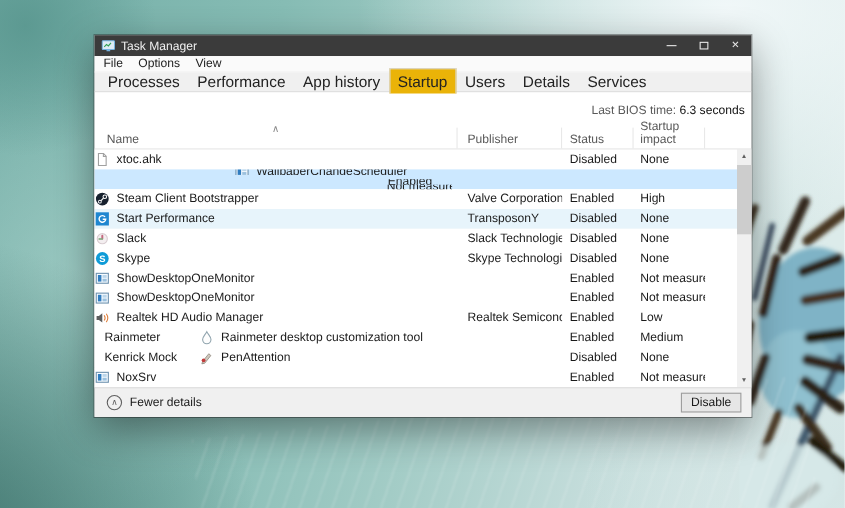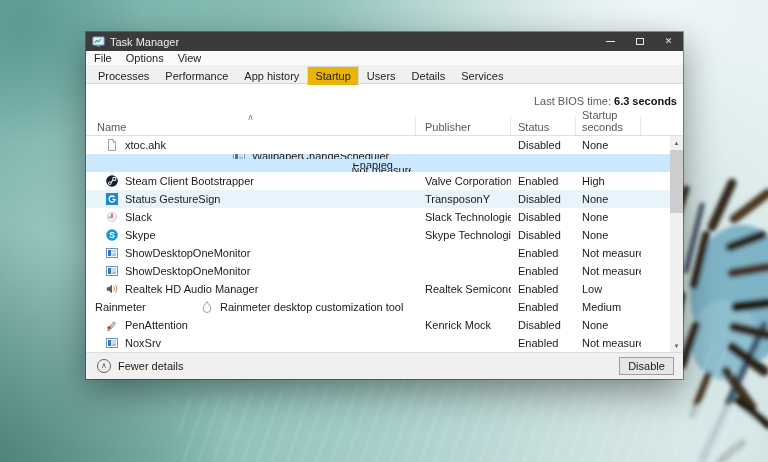--- a/index.html
+++ b/index.html
@@ -37,42 +37,42 @@
   .winbtn { width:29px; height:100%; display:flex; align-items:center; justify-content:center; color:#eee; cursor:default; }
   .glyph-min { width:9px; height:1px; background:#e8e8e8; display:block; }
   .glyph-max { width:8px; height:7px; border:1px solid #e8e8e8; display:block; }
   .glyph-close { font-size:9px; line-height:1; color:#e8e8e8; }
 
   .menubar { height:15px; background:#fafafa; display:flex; align-items:center; padding-left:1px; border-bottom:1px solid #f0f0f0; }
   .menu-item { padding:0 7px; font-size:11px; color:#222; line-height:15px; }
 
   .tabbar { height:18px; background:#f0f0f0; display:flex; align-items:flex-end; padding-left:4px; position:relative; }
   .tabbar::after { content:""; position:absolute; left:0; right:0; bottom:0; height:1px; background:#d9d9d9; }
-  .tab { position:relative; padding:2px 7px 2px; font-size:11px; color:#222; border:1px solid transparent; border-bottom:none; z-index:1; }
+  .tab { position:relative; padding:2px 7px 2px; font-size:14px; color:#222; border:1px solid transparent; border-bottom:none; z-index:1; }
   .tab.active { background:#eab308; border-color:#d9d9d9; z-index:2; padding-top:3px; margin-bottom:-1px; padding-bottom:3px; }
 
   
   .content { position:absolute; top:52px; bottom:27px; left:0; right:0; background:#fff; }
   .bios-line { position:absolute; top:11px; right:6px; font-size:11px; color:#5a5a5a; }
-  .bios-line b { color:#111; font-weight:bold; margin-left:3px;margin-top:43px; }
+  .bios-line b { color:#111; font-weight:normal; margin-left:3px;margin-top:43px; }
 
   .thead { position:absolute; top:32px; left:0; right:0; height:20px; border-bottom:1px solid #e0e0e0; display:flex; color:#595959; }
   .hcell { position:relative; display:flex; align-items:flex-end; padding-bottom:2px; border-right:1px solid #e8e8e8; }
   .col-name   { width:330px; padding-left:11px; }
   .col-pub    { width:95px;  padding-left:9px; }
   .col-status { width:65px;  padding-left:7px; }
   .col-impact { width:65px;  padding-left:6px; }
   .sort-caret { position:absolute; top:-3px; left:50%; transform:translateX(-50%); font-size:9px; color:#8a8a8a; line-height:1; }
 
   .tbody { position:absolute; top:52px; bottom:0; left:0; right:13px; }
   .row { height:18px; display:flex; align-items:center; background:#fff; }
   .row.selected { background:#cce8ff;flex-direction:column; }
   .row.soft { background:#e7f4fb; }
   .rcell { display:flex; align-items:center; height:100%; overflow:hidden; white-space:nowrap; }
-  .rcell.col-name { padding-left:19px; gap:6px; }
+  .rcell.col-name { padding-left:0; gap:6px; }
   .row-icon { width:14px; height:14px; flex:0 0 auto; display:inline-flex; }
   .row-icon svg { width:14px; height:14px; }
 
   .scrollbar { position:absolute; top:52px; bottom:0; right:0; width:13px; background:#f0f0f0; }
   .sb-arrow { position:absolute; left:0; width:13px; height:13px; display:flex; align-items:center; justify-content:center; font-size:6px; color:#606060; }
   .sb-up { top:0; } .sb-down { bottom:0; }
   .sb-thumb { position:absolute; left:0; top:14px; width:13px; height:63px; background:#cdcdcd; }
 
   
   .footer { position:absolute; left:0; right:0; bottom:0; height:27px; background:#f0f0f0; border-top:1px solid #dcdcdc; display:flex; align-items:center; padding:0 9px 0 11px; }
@@ -164,21 +164,21 @@
           <span class="sort-caret">∧</span>
           <span>Name</span>
         </div>
         <div class="hcell col-pub">
             <span>Publisher</span>
           </div>
         <div class="hcell col-status">
             <span>Status</span>
           </div>
         <div class="hcell col-impact">
-            <span>Startup seconds</span>
+            <span>Startup impact</span>
           </div>
       </div>
 
       <div class="tbody">
           <div class="row">
     <span class="rcell col-name">
       <span class="row-icon">
                 <svg viewBox="0 0 14 14">
                   <path d="M3.5 1.5h4.6l2.4 2.6v8.4h-7z" fill="#fff" stroke="#a0a0a0"></path>
                   <path d="M8 1.5v2.8h2.6" fill="none" stroke="#a0a0a0"></path>
@@ -225,21 +225,21 @@
     <span class="rcell col-impact">High</span>
   </div>
           <div class="row soft">
     <span class="rcell col-name">
       <span class="row-icon">
                 <svg viewBox="0 0 14 14">
                   <rect x="1" y="1" width="12" height="12" fill="#1f86d0"></rect>
                   <path d="M9.5 5.2A3 3 0 1 0 10.1 7.3H7.4" fill="none" stroke="#fff" stroke-width="1.3"></path>
                 </svg>
               </span>
-      <span>Status GestureSign</span>
+      <span>Start Performance</span>
     </span>
     <span class="rcell col-pub">TransposonY</span>
     <span class="rcell col-status">Disabled</span>
     <span class="rcell col-impact">None</span>
   </div>
           <div class="row">
     <span class="rcell col-name">
       <span class="row-icon">
                 <svg viewBox="0 0 14 14">
                   <circle cx="7" cy="7" r="4.6" fill="#f3eef0" stroke="#d8ccd0"></circle>
@@ -321,30 +321,30 @@
                 <svg viewBox="0 0 14 14">
                   <path d="M7 1.6C8.4 4.3 10.8 6.2 10.8 8.7a3.8 3.8 0 0 1-7.6 0C3.2 6.2 5.6 4.3 7 1.6z" fill="#fdfdfd" stroke="#90a4ae"></path>
                 </svg>
               </span>
       <span>Rainmeter desktop customization tool</span>
     </span>
     <span class="rcell col-status">Enabled</span>
     <span class="rcell col-impact">Medium</span>
   </div>
           <div class="row">
+    <span class="rcell col-pub">Kenrick Mock</span>
     <span class="rcell col-name">
       <span class="row-icon">
                 <svg viewBox="0 0 14 14">
                   <path d="M3.2 10.6 8.8 3.6l1.9 1.6-5.6 7-2.6.6z" fill="#cfc8bd" stroke="#8d857a" stroke-width="0.7"></path>
                   <circle cx="4.1" cy="9.6" r="1.7" fill="#c23b3b"></circle>
                 </svg>
               </span>
       <span>PenAttention</span>
     </span>
-    <span class="rcell col-pub">Kenrick Mock</span>
     <span class="rcell col-status">Disabled</span>
     <span class="rcell col-impact">None</span>
   </div>
           <div class="row">
     <span class="rcell col-name">
       <span class="row-icon">
                 <svg viewBox="0 0 14 14">
                   <rect x="1.5" y="2.5" width="11" height="9" fill="#f6fbff" stroke="#6f93b0"></rect>
                   <rect x="3" y="4" width="3.2" height="6" fill="#2f7cc0"></rect>
                   <rect x="7.2" y="4" width="3.8" height="2.6" fill="#bcd6ea"></rect>

